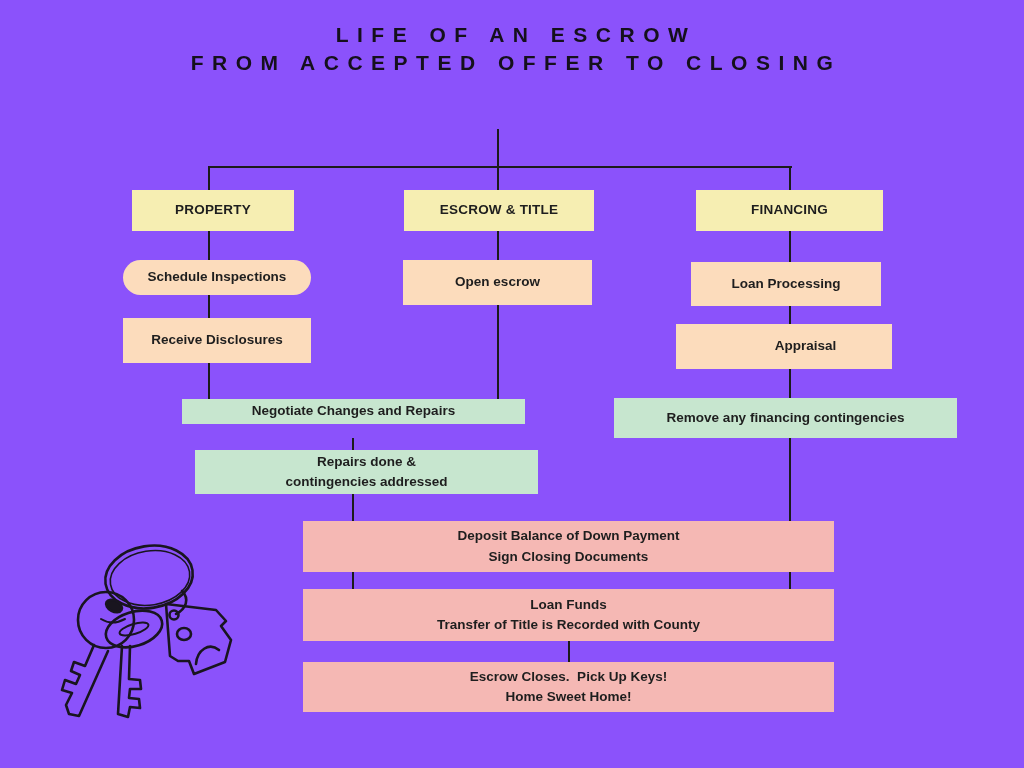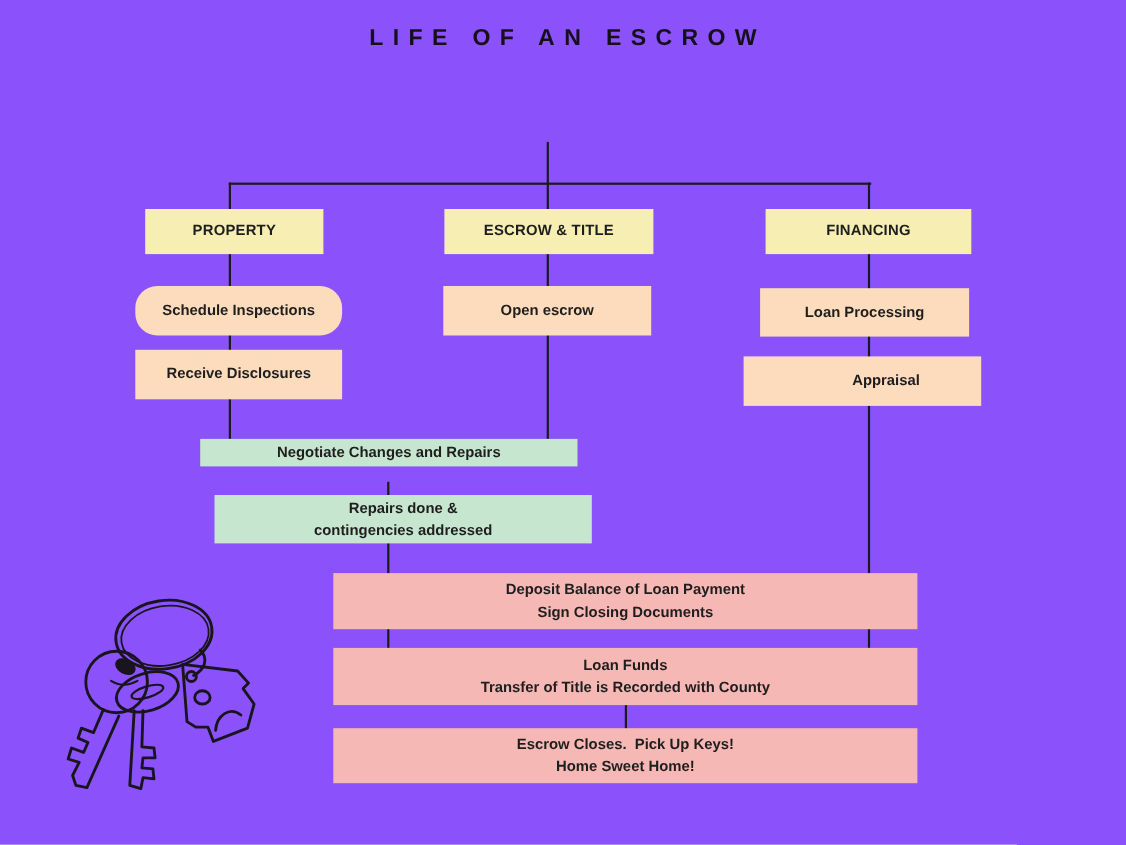--- a/index.html
+++ b/index.html
@@ -40,46 +40,48 @@
   #keys-sketch g{stroke:var(--sketch,#19151F);}
   #keys-sketch .fill{fill:var(--sketch,#19151F);}
 </style>
 </head>
 <body>
 
 <div id="canvas">
 
   <div class="title">
     <div>LIFE OF AN ESCROW</div>
+    <div>FROM ACCEPTED OFFER TO CLOSING</div>
   </div>
 
   <div class="connector" style="left:497px;top:129px;width:2px;height:270px;"></div>
   <div class="connector" style="left:208px;top:166px;width:584px;height:2px;"></div>
   <div class="connector" style="left:208px;top:166px;width:2px;height:233px;"></div>
   <div class="connector" style="left:789px;top:166px;width:2px;height:423px;"></div>
   <div class="connector" style="left:352px;top:438px;width:2px;height:151px;"></div>
   <div class="connector" style="left:568px;top:640px;width:2px;height:23px;"></div>
 
 
   <div class="node yellow" style="left:132px;top:190px;width:162px;height:41px;">PROPERTY</div>
   <div class="node yellow" style="left:404px;top:190px;width:190px;height:41px;">ESCROW &amp; TITLE</div>
   <div class="node yellow" style="left:696px;top:190px;width:187px;height:41px;">FINANCING</div>
 
-  <div class="node peach" style="left:123px;top:260px;width:188px;height:45px;border-radius:20px;">Schedule Inspections</div>
+  <div class="node peach" style="left:123px;top:260px;width:188px;height:35px;border-radius:20px;">Schedule Inspections</div>
   <div class="node peach" style="left:403px;top:260px;width:189px;height:45px;">Open escrow</div>
   <div class="node peach" style="left:691px;top:262px;width:190px;height:44px;">Loan Processing</div>
 
   <div class="node peach" style="left:123px;top:318px;width:188px;height:45px;">Receive Disclosures</div>
   <div class="node peach" style="left:676px;top:324px;width:173px;height:45px;padding-left:43px;">Appraisal</div>
 
   <div class="node green" style="left:182px;top:399px;width:343px;height:25px;">Negotiate Changes and Repairs</div>
+  <div class="node green" style="left:614px;top:398px;width:343px;height:40px;">Remove any financing contingencies</div>
   <div class="node green" style="left:183px;top:450px;width:343px;height:44px;margin-left:12px;">Repairs done &amp;
 contingencies addressed</div>
 
-  <div class="node pink" style="left:303px;top:521px;width:531px;height:51px;">Deposit Balance of Loan Payment
+  <div class="node pink" style="left:303px;top:521px;width:531px;height:51px;">Deposit Balance of Down Payment
 Sign Closing Documents</div>
   <div class="node pink" style="left:303px;top:589px;width:531px;height:52px;">Loan Funds
 Transfer of Title is Recorded with County</div>
   <div class="node pink" style="left:303px;top:662px;width:531px;height:50px;">Escrow Closes.  Pick Up Keys!
 Home Sweet Home!</div>
 
   <svg id="keys-sketch" viewBox="0 0 210 195" style="left:46px;top:533px;width:210px;height:195px;">
     <g fill="none" stroke-width="2.6" stroke-linecap="round" stroke-linejoin="round">
 
       <ellipse cx="103" cy="44" rx="44" ry="31" transform="rotate(-9 103 44)"></ellipse>

